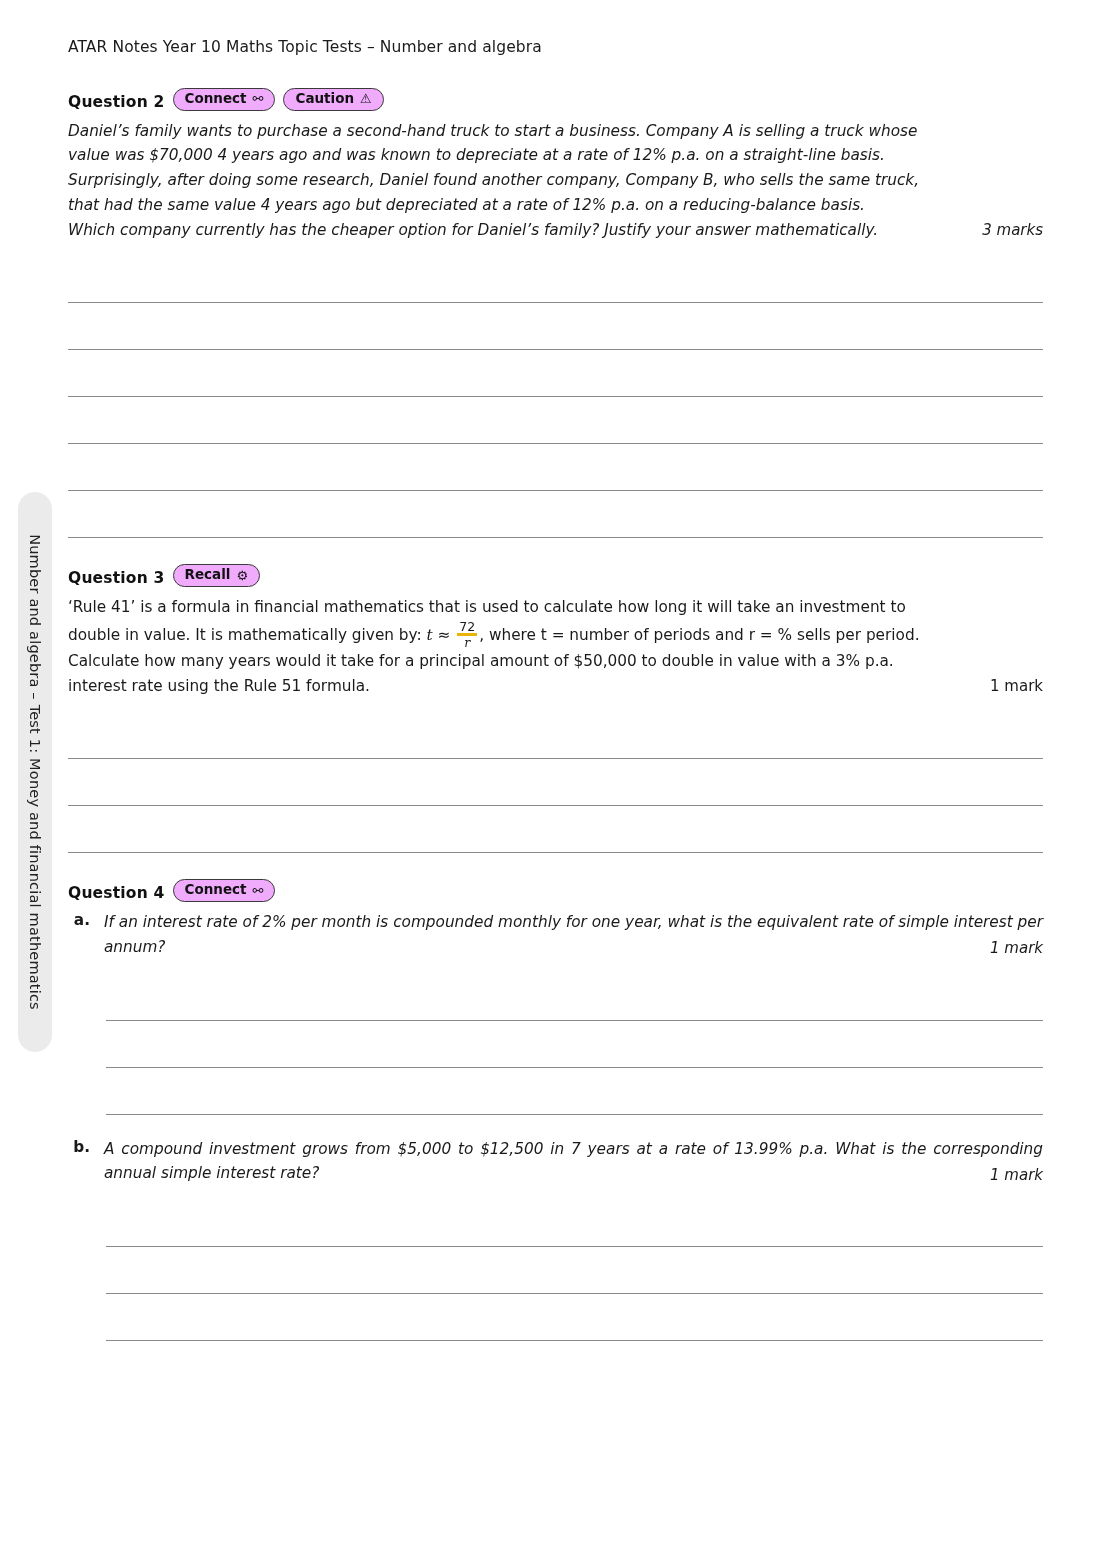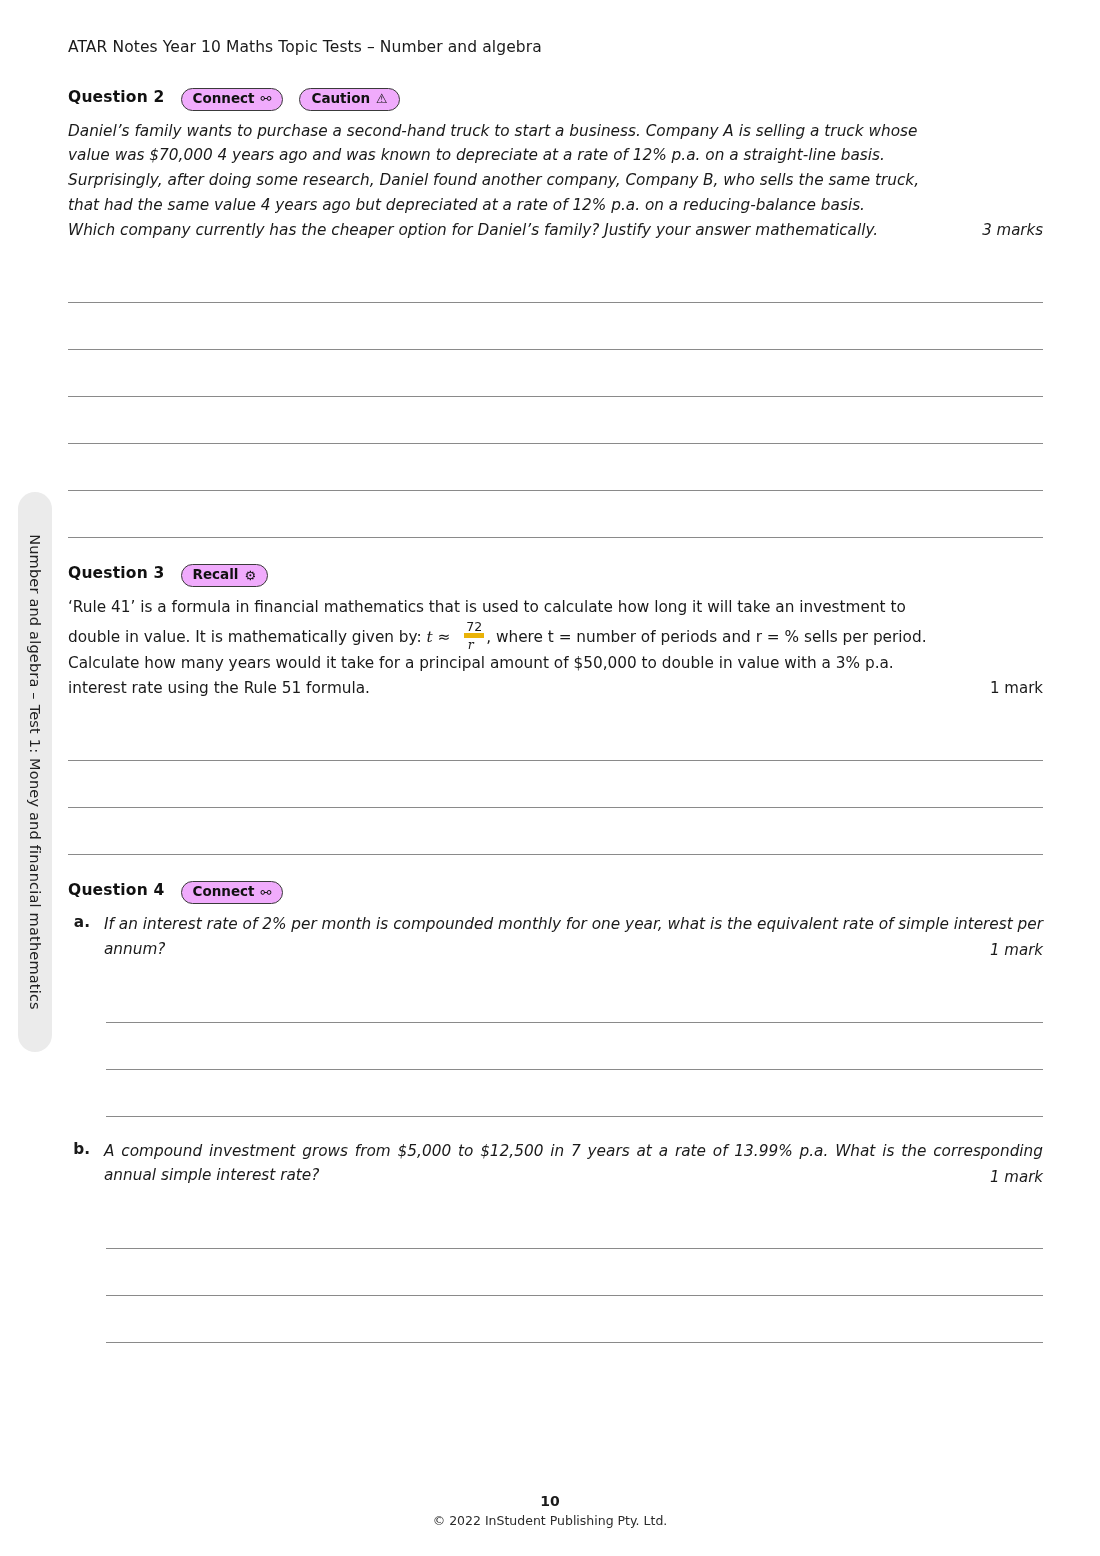--- a/index.html
+++ b/index.html
@@ -56,22 +56,22 @@
   
   .content {
     position: absolute;
     left: 68px;
     top: 88px;
     width: 975px;
   }
 
   .qhead {
     display: flex;
-    align-items: flex-start;
-    gap: 16px;
+    align-items: flex-end;
+    gap: 8px;
     margin-bottom: 8px;
   }
   .qnum {
     font-size: 15.5px;
     font-weight: bold;
     color: #111;
     letter-spacing: 0.2px;
   }
   .pill {
     display: inline-flex;
@@ -149,21 +149,21 @@
   
   .mi { font-style: italic; font-family: "DejaVu Serif", serif; }
   .frac {
     display: inline-block;
     vertical-align: -0.55em;
     text-align: center;
     font-size: 0.82em;
     line-height: 1.05;
     margin: 0 2px;
   }
-  .frac .num { display: block; border-bottom: 5px solid #eab308; padding: 0 2px; margin-left: 7px; }
+  .frac .num { display: block; border-bottom: 3px solid #eab308; padding: 0 2px; }
   .frac .den { display: block; font-style: italic; font-family: "DejaVu Serif", serif; padding: 0 2px;}
 
   
   .footer {
     position: absolute;
     left: 0;
     right: 0;
     bottom: 28px;
     text-align: center;
   }
@@ -284,18 +284,14 @@
       </div>
       <div class="lines indent">
         <div class="line"></div>
         <div class="line"></div>
         <div class="line"></div>
       </div>
     </div>
 
   </div>
 
-  <div class="footer">
-    <div class="page-num">10</div>
-    <div class="copyright">© 2022 InStudent Publishing Pty. Ltd.</div>
-  </div>
 
 </div>
 
 </body></html>

